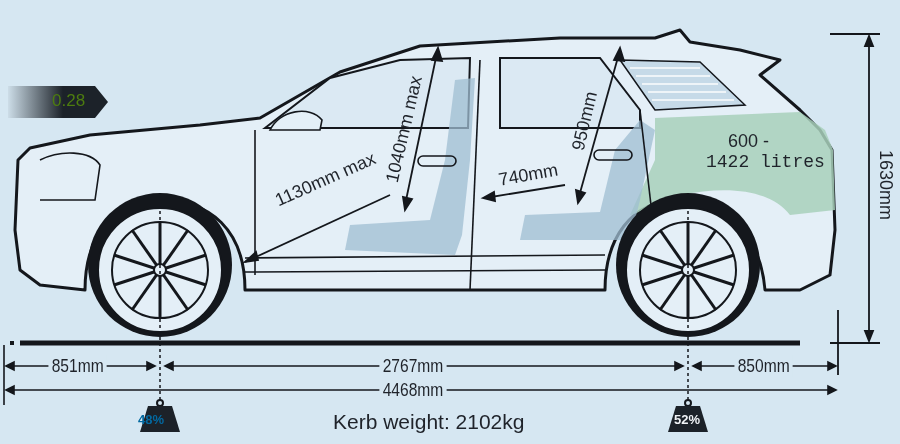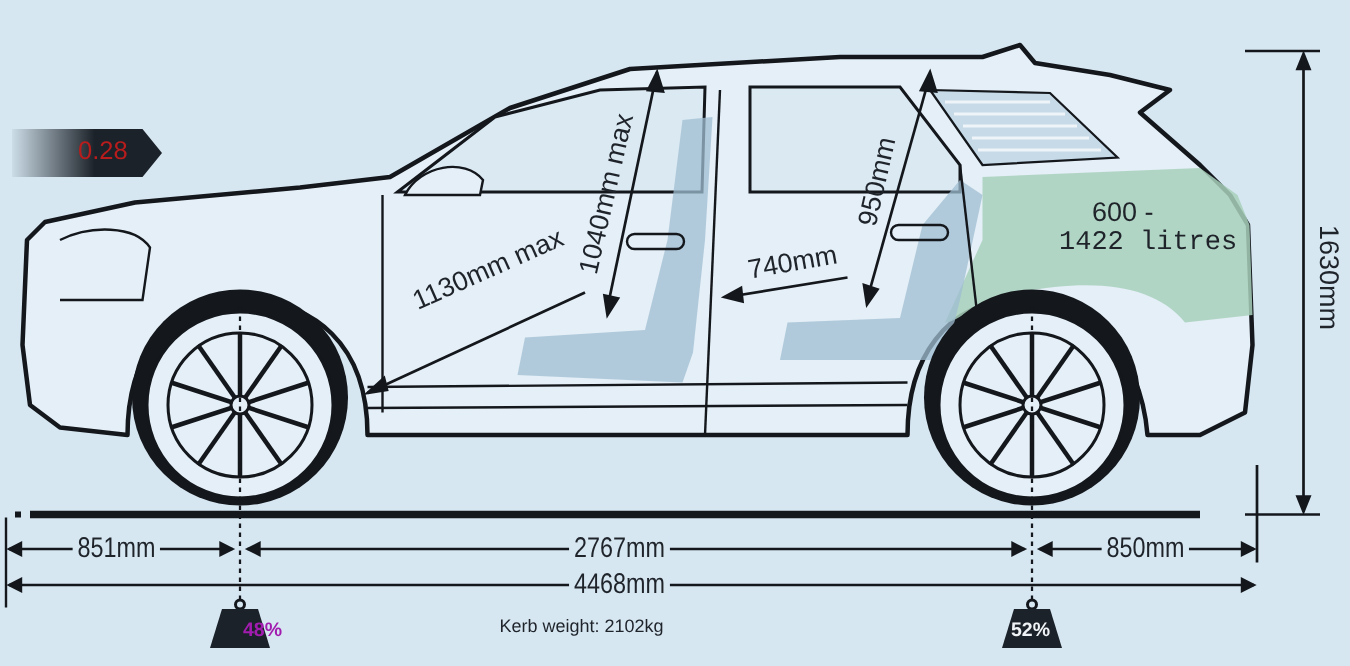--- a/index.html
+++ b/index.html
@@ -128,31 +128,31 @@
   <g>
     <circle cx="160" cy="403" r="3" fill="none" stroke="#14171c" stroke-width="2"></circle>
     <polygon points="148,406 172,406 180,432 140,432" fill="#1c2229"></polygon>
   </g>
   <g>
     <circle cx="688" cy="403" r="3" fill="none" stroke="#14171c" stroke-width="2"></circle>
     <polygon points="676,406 700,406 708,432 668,432" fill="#1c2229"></polygon>
   </g>
 </svg>
 
-<div class="lbl" style="left:52px;top:91px;font-size:17px;color:#b91c1c;">0.28</div>
+<div class="lbl" style="left:52px;top:91px;font-size:17px;color:#4d7c0f;">0.28</div>
 
 <div class="lbl" style="left:272px;top:192px;font-size:18px;transform:rotate(-24deg);transform-origin:left top;">1130mm max</div>
 <div class="lbl" style="left:382px;top:180px;font-size:18px;transform:rotate(-77deg);transform-origin:left top;">1040mm max</div>
 <div class="lbl" style="left:497px;top:170px;font-size:18px;transform:rotate(-10deg);transform-origin:left top;">740mm</div>
 <div class="lbl" style="left:568px;top:148px;font-size:18px;transform:rotate(-77deg);transform-origin:left top;">950mm</div>
 <div class="lbl" style="left:728px;top:131px;font-size:18px;">600 -</div>
 <div class="lbl" style="left:706px;top:152px;font-size:18px;font-family:Liberation Mono, monospace;">1422 litres</div>
 
 <div class="lbl" style="left:896px;top:150px;font-size:18px;transform:rotate(90deg);transform-origin:left top;">1630mm</div>
 
 <div class="lbl dim" style="left:42px;top:355px;">851mm</div>
 <div class="lbl dim" style="left:372px;top:355px;">2767mm</div>
 <div class="lbl dim" style="left:728px;top:355px;">850mm</div>
 <div class="lbl dim" style="left:372px;top:379px;">4468mm</div>
 
-<div class="lbl" style="left:162px;top:412px;font-size:13px;font-weight:bold;color:#a21caf;">48%</div>
+<div class="lbl" style="left:138px;top:412px;font-size:13px;font-weight:bold;color:#0369a1;">48%</div>
 <div class="lbl" style="left:674px;top:412px;font-size:13px;font-weight:bold;color:#f0f3f6;">52%</div>
-<div class="lbl" style="left:333px;top:410px;font-size:12px;">Kerb weight: 2102kg</div>
+<div class="lbl" style="left:333px;top:410px;font-size:21px;">Kerb weight: 2102kg</div>
 
 </body></html>

